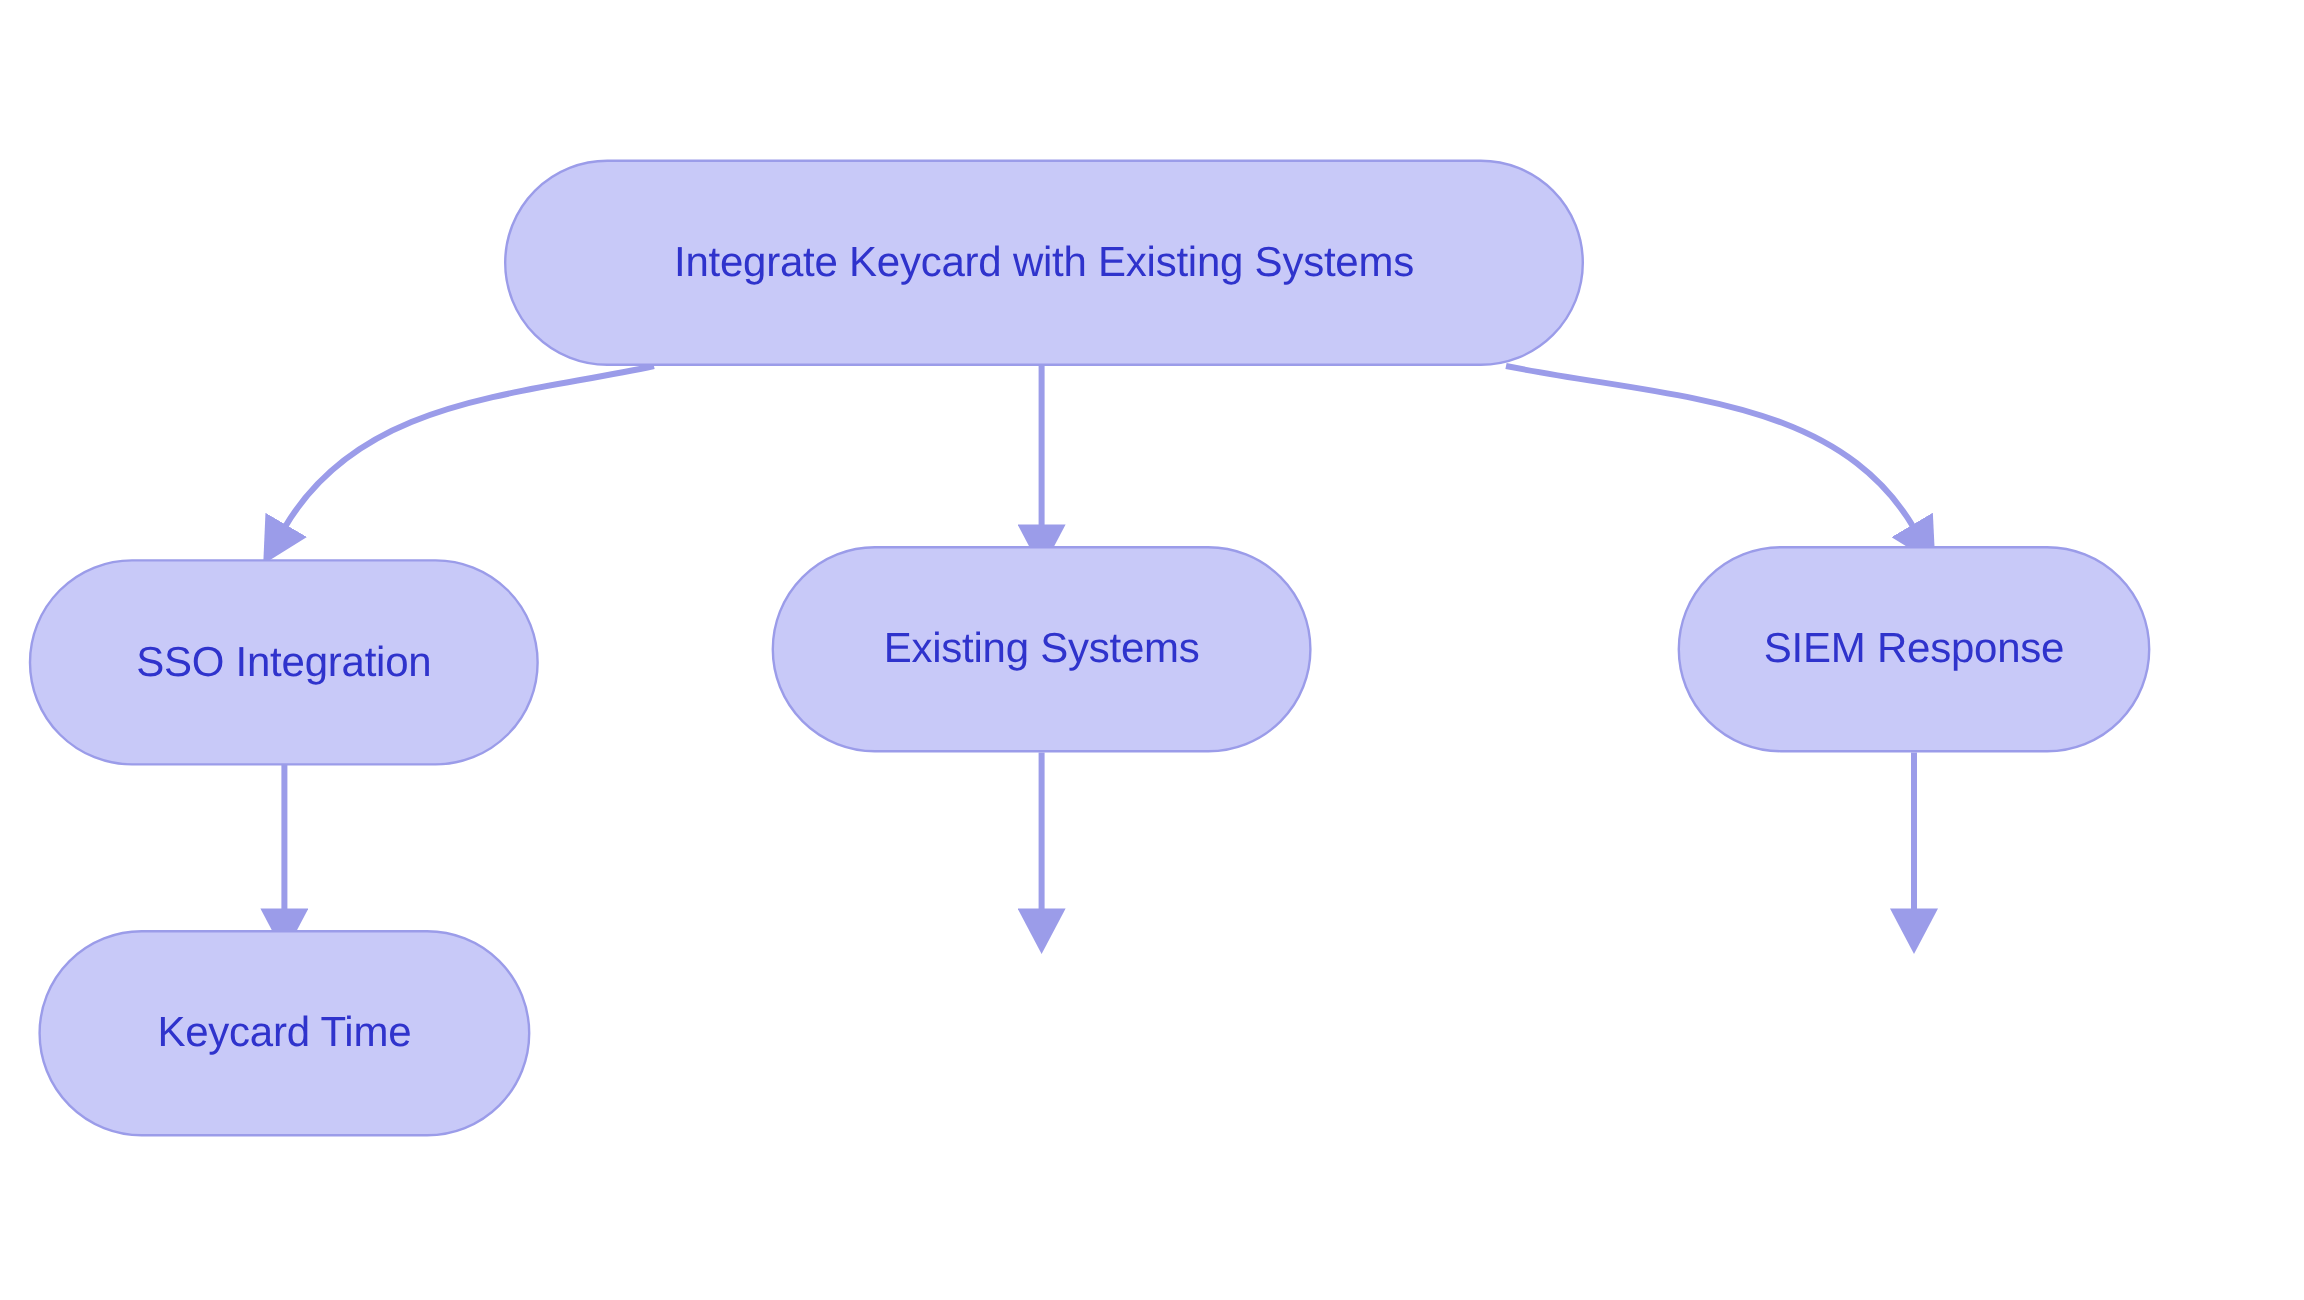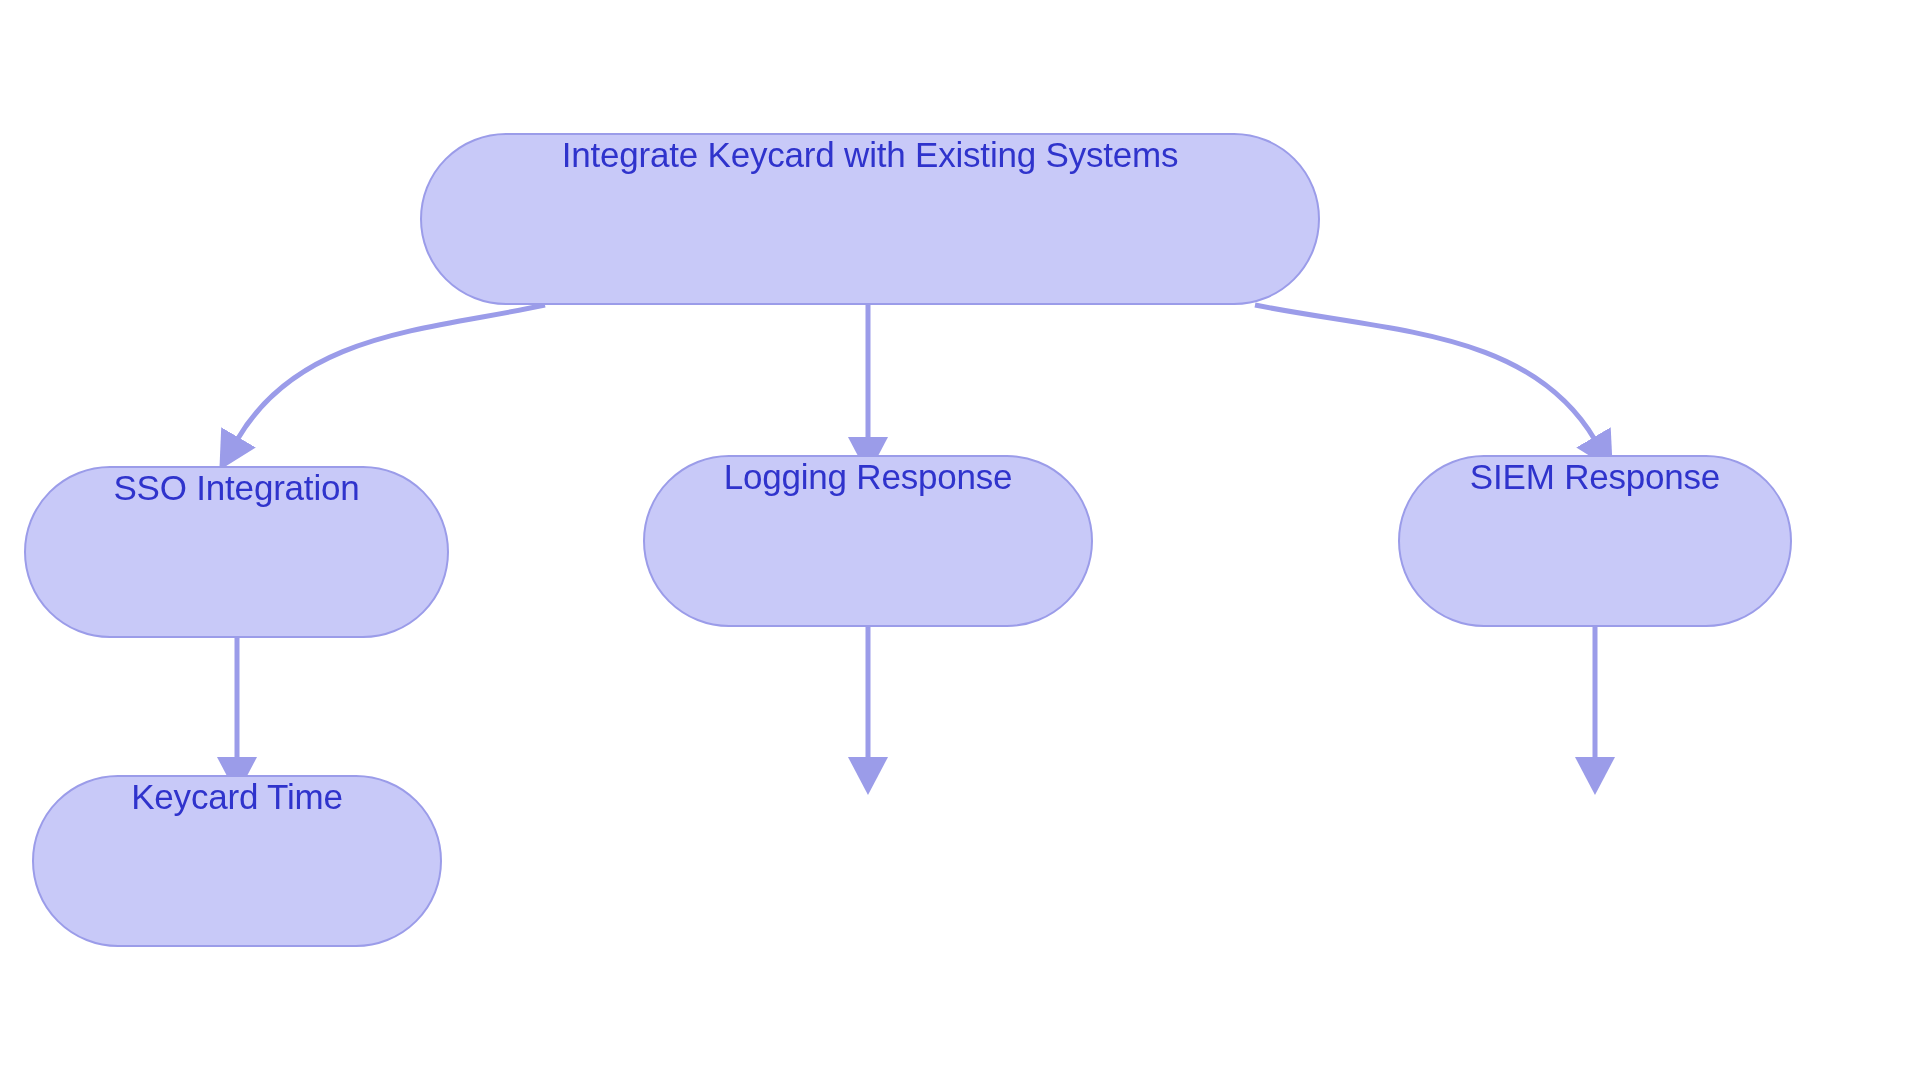--- a/index.html
+++ b/index.html
@@ -25,21 +25,21 @@
     left: 0;
     top: 0;
     width: 1920px;
     height: 1083px;
     pointer-events: none;
   }
   .node {
     position: absolute;
     box-sizing: border-box;
     display: flex;
-    align-items: flex-start;
+    align-items: center;
     justify-content: center;
     background: #c8c9f8;
     border: 2px solid #9b9ce9;
     border-radius: 90px;
     text-align: center;
   }
   .node-label {
     color: #2f33cc;
     font-family: "Liberation Sans", sans-serif;
     font-size: 35px;
@@ -84,21 +84,21 @@
 
   <div class="node node-root">
     <span class="node-label">Integrate Keycard with Existing Systems</span>
   </div>
 
   <div class="node node-sso">
     <span class="node-label">SSO Integration</span>
   </div>
 
   <div class="node node-log">
-    <span class="node-label">Logging Response</span>
+    <span class="node-label">Existing Systems</span>
   </div>
 
   <div class="node node-siem">
     <span class="node-label">SIEM Response</span>
   </div>
 
   <div class="node node-resp">
     <span class="node-label">Keycard Time</span>
   </div>
 

